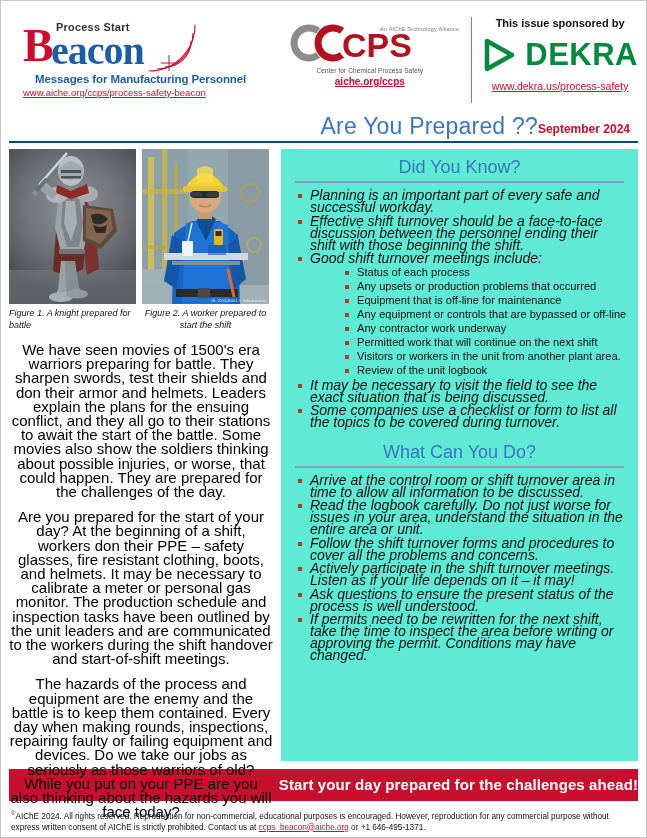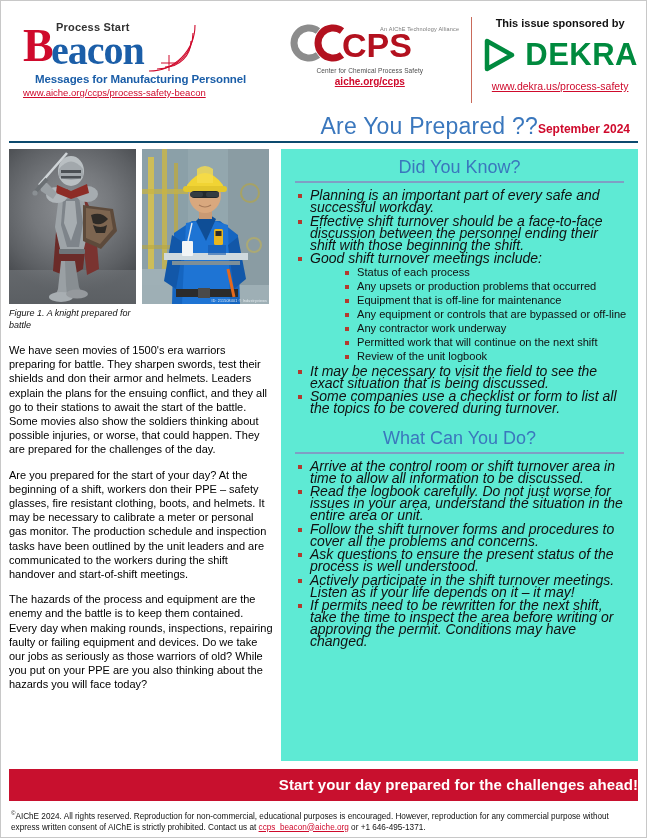--- a/index.html
+++ b/index.html
@@ -265,25 +265,25 @@
     font-size: 3.6px;
     color: #e8eef2;
     letter-spacing: 0.2px;
   }
 
   
   .body-text {
     margin-top: 12px;
   }
   .body-text p {
-    font-size: 11px;
+    font-size: 15px;
     line-height: 14.2px;
     margin: 0 0 11px 0;
     color: #000;
-    text-align: left;
+    text-align: center;
   }
 
   
   .sec-title {
     text-align: center;
     font-size: 18px;
     color: #3a77bd;
     padding-bottom: 3px;
     margin-top: 2px;
   }
@@ -528,20 +528,21 @@
 
               <rect x="66" y="96" width="18" height="10" fill="#1459ae" opacity="0.6"></rect>
 
               <rect x="34" y="140" width="62" height="8" fill="#2b2b2b"></rect>
               <rect x="56" y="139" width="12" height="10" fill="#4a4a4a"></rect>
 
               <path d="M86 120 L92 148" stroke="#e4691c" stroke-width="3" fill="none"></path>
             </svg>
             <span class="photo-credit">ID: 211508401 © Industryviews</span>
           </div>
+          <div class="fig-cap center">Figure 2. A worker prepared to start the shift</div>
         </div>
       </div>
 
       <div class="body-text">
         <p>We have seen movies of 1500's era warriors preparing for battle. They sharpen swords, test their shields and don their armor and helmets. Leaders explain the plans for the ensuing conflict, and they all go to their stations to await the start of the battle. Some movies also show the soldiers thinking about possible injuries, or worse, that could happen. They are prepared for the challenges of the day.</p>
         <p>Are you prepared for the start of your day? At the beginning of a shift, workers don their PPE – safety glasses, fire resistant clothing, boots, and helmets. It may be necessary to calibrate a meter or personal gas monitor. The production schedule and inspection tasks have been outlined by the unit leaders and are communicated to the workers during the shift handover and start-of-shift meetings.</p>
         <p>The hazards of the process and equipment are the enemy and the battle is to keep them contained. Every day when making rounds, inspections, repairing faulty or failing equipment and devices. Do we take our jobs as seriously as those warriors of old? While you put on your PPE are you also thinking about the hazards you will face today?</p>
       </div>
     </div>
 
@@ -555,38 +556,39 @@
         <li>Effective shift turnover should be a face-to-face discussion between the personnel ending their shift with those beginning the shift.</li>
         <li>Good shift turnover meetings include:</li>
       </ul>
       <ul class="sublist">
         <li>Status of each process</li>
         <li>Any upsets or production problems that occurred</li>
         <li>Equipment that is off-line for maintenance</li>
         <li>Any equipment or controls that are bypassed or off-line</li>
         <li>Any  contractor work underway</li>
         <li>Permitted work that will continue on the next shift</li>
+        <li>Visitors or workers in the unit from another plant area.</li>
         <li>Review of the unit logbook</li>
       </ul>
       <ul class="blist">
         <li>It may be necessary to visit the field to see the exact situation that is being discussed.</li>
         <li>Some companies use a checklist or form to list all the topics to be covered during turnover.</li>
       </ul>
 
       <div class="sec-gap"></div>
 
       <div class="sec-title">What Can You Do?</div>
       <div class="sec-rule"></div>
 
       <ul class="blist">
         <li>Arrive at the control room or shift turnover area in time to allow all information to be discussed.</li>
         <li>Read the logbook carefully. Do not just worse for issues in your area, understand the situation in the entire area or unit.</li>
         <li>Follow the shift turnover forms and procedures to cover all the problems and concerns.</li>
+        <li>Actively participate in the shift turnover meetings. Listen as if your life depends on it – it may!</li>
         <li>Ask questions to ensure the present status of the process is well understood.</li>
-        <li>Actively participate in the shift turnover meetings. Listen as if your life depends on it – it may!</li>
         <li>If permits need to be rewritten for the next shift, take the time to inspect the area before writing or approving the permit. Conditions may have changed.</li>
       </ul>
     </div>
   </div>
 
   <div class="banner">Start your day prepared for the challenges ahead!</div>
 
   <div class="legal">
     <span class="sup">©</span><span>AIChE 2024. All rights reserved. Reproduction for non-commercial, educational purposes is encouraged. However, reproduction for any commercial purpose without express written consent of AIChE is strictly prohibited. Contact us at </span><a href="#">ccps_beacon@aiche.org</a><span> or +1 646-495-1371.</span>
   </div>

